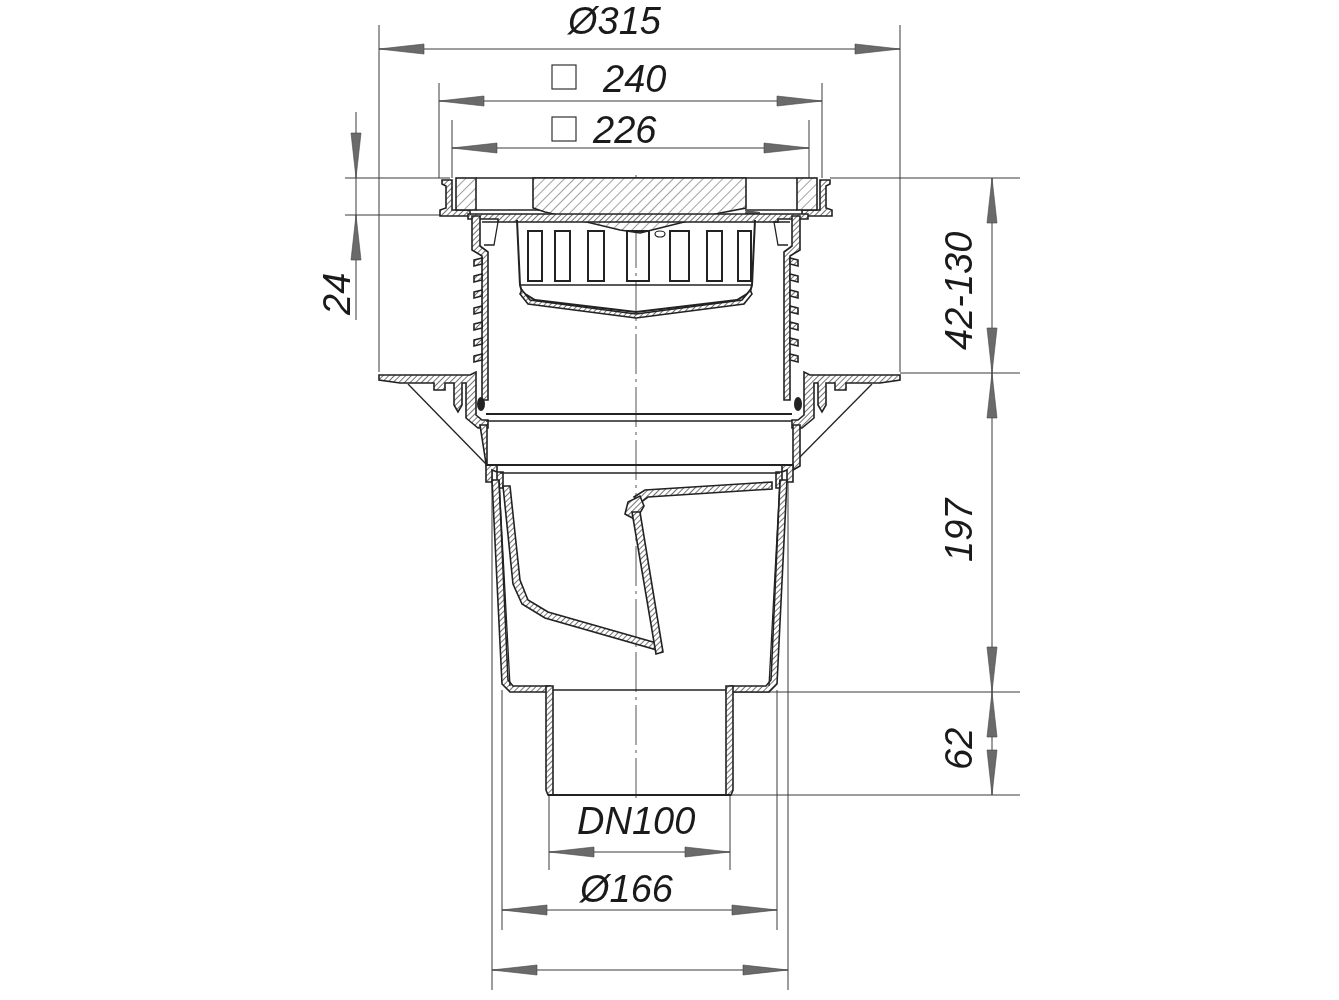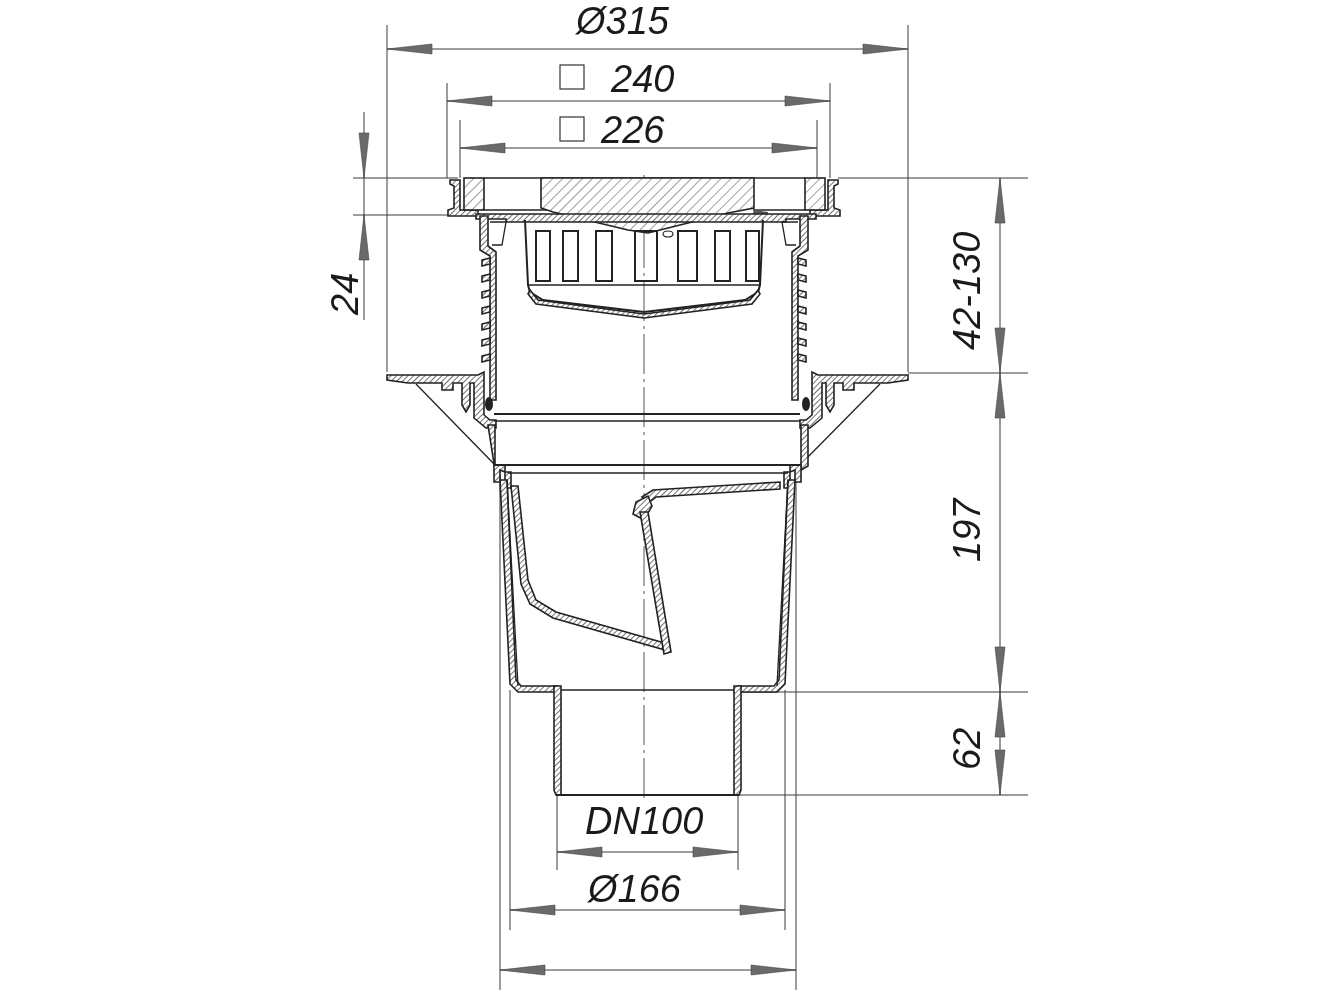--- a/index.html
+++ b/index.html
@@ -1,17 +1,17 @@
 <!DOCTYPE html>
 <html><head>
 <meta charset="utf-8">
 <style>
   html, body { margin:0; padding:0; background:#ffffff; }
   body { width:1339px; height:1000px; overflow:hidden; }
-  #canvas { position:absolute; left:8px; top:0; width:1076px; height:1000px; }
+  #canvas { position:absolute; left:0; top:0; width:1076px; height:1000px; }
   svg text { font-family:"Liberation Sans", "DejaVu Sans", sans-serif; font-style:italic; fill:#1a1a1a; }
   .dimline { stroke:#3a3a3a; stroke-width:1; fill:none; }
   .extline { stroke:#3a3a3a; stroke-width:1; fill:none; }
   .outline { stroke:#222; stroke-width:2; fill:none; }
   .thin { stroke:#222; stroke-width:1.3; fill:none; }
   .hatch { fill:url(#hatch); stroke:#222; stroke-width:1.6; }
   .hatchbig { fill:url(#hatchBig); stroke:#222; stroke-width:1.6; }
   .center { stroke:#555; stroke-width:1; stroke-dasharray:40 5 3 5; fill:none; }
   .arrow { fill:#6a6a6a; stroke:#444; stroke-width:0.6; }
   .seal { fill:#222; }

